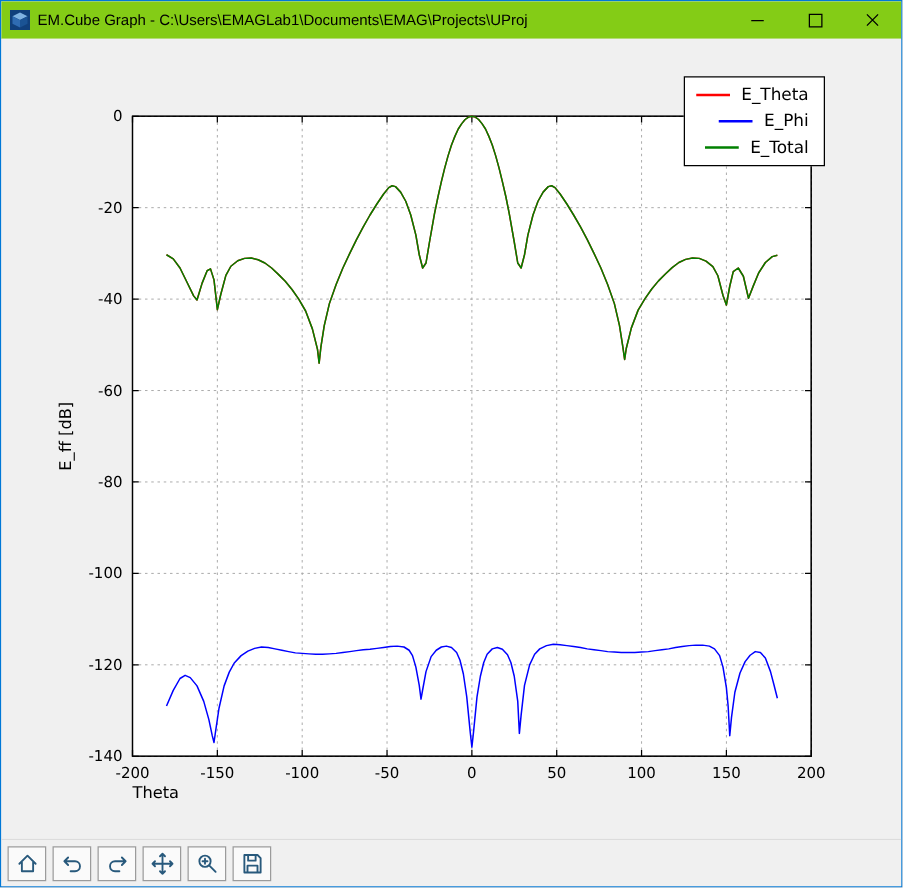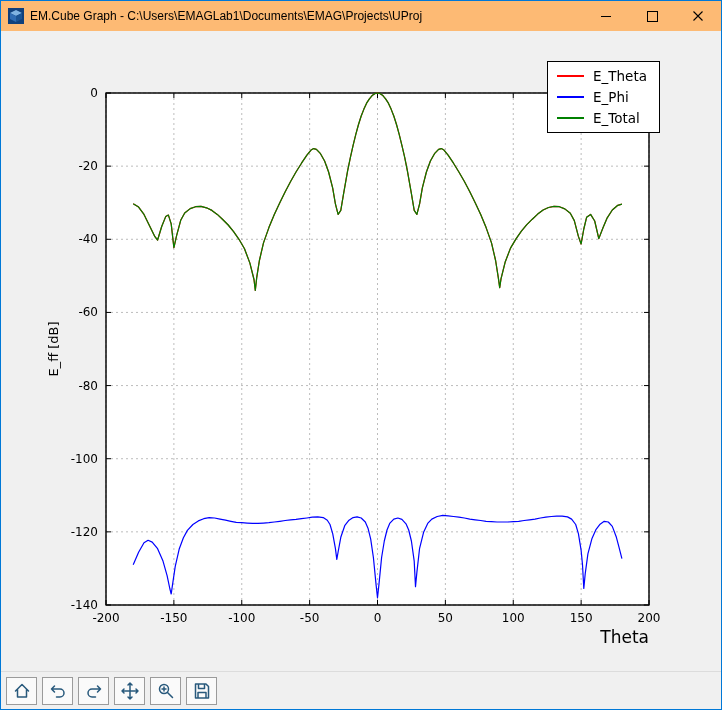--- a/index.html
+++ b/index.html
@@ -2,21 +2,21 @@
 <html><head>
 <meta charset="utf-8">
 <style>
   html,body{margin:0;padding:0;background:#cfcfcf;font-family:"DejaVu Sans",sans-serif;}
   .window{
     position:relative;width:722px;height:710px;box-sizing:border-box;
     border:1px solid #0078d7;background:#f0f0f0;overflow:hidden;
   }
   
   .titlebar{
-    height:30px;background:#fdba74;display:flex;align-items:center;
+    height:30px;background:#84cc16;display:flex;align-items:center;
     font-family:"Liberation Sans",sans-serif;font-size:12px;color:#000;
     user-select:none;
   }
   .app-icon{width:16px;height:16px;margin:0 6px 0 7px;display:inline-flex;}
   .title-text{flex:1;white-space:nowrap;overflow:hidden;}
   .win-controls{display:flex;height:30px;}
   .win-btn{width:46px;height:30px;display:flex;align-items:center;justify-content:center;cursor:default;}
   .glyph-min{width:10px;height:1px;background:#000;display:block;}
   .glyph-max{width:9px;height:9px;border:1px solid #000;display:block;}
   
@@ -24,32 +24,32 @@
   #plot-svg{position:absolute;left:0;top:0;}
   .grid{stroke:#ababab;stroke-width:0.8;stroke-dasharray:2,3;}
   .frame{fill:#ffffff;stroke:#000;stroke-width:1;}
   .tick{stroke:#000;stroke-width:1;}
   .ticklabel{font-family:"DejaVu Sans",sans-serif;font-size:12px;fill:#000;}
   .plot-title{
     position:absolute;left:105px;width:543px;top:42px;text-align:center;
     font-size:14.5px;color:#000;
   }
   .xlabel{
-    position:absolute;left:105px;width:543px;top:596px;text-align:right;
-    font-size:17px;color:#000;
+    position:absolute;left:105px;width:543px;top:596px;text-align:left;
+    font-size:13px;color:#000;
   }
   .ylabel{
     position:absolute;left:52px;top:318px;transform:translate(-50%,-50%) rotate(-90deg);
     white-space:nowrap;font-size:13px;color:#000;
   }
   #legend{
     position:absolute;left:546px;top:30px;background:#fff;border:1px solid #000;
     padding:6px 12px 6px 9px;display:flex;flex-direction:column;gap:5px;
   }
-  .legend-row{display:flex;align-items:center;gap:9px;}
+  .legend-row{display:flex;align-items:center;gap:9px;justify-content:flex-end;}
   .legend-line{width:27px;height:2px;display:inline-block;flex:0 0 auto;}
   .legend-label{font-size:13.5px;color:#000;white-space:nowrap;}
   
   .toolbar{
     height:38px;background:#f0f0f0;border-top:1px solid #dcdcdc;
     display:flex;align-items:center;gap:5px;padding-left:5px;box-sizing:border-box;
   }
   .tb-btn{
     width:31px;height:28px;background:#fafafa;border:1px solid #9b9b9b;
     display:flex;align-items:center;justify-content:center;cursor:default;box-sizing:border-box;

